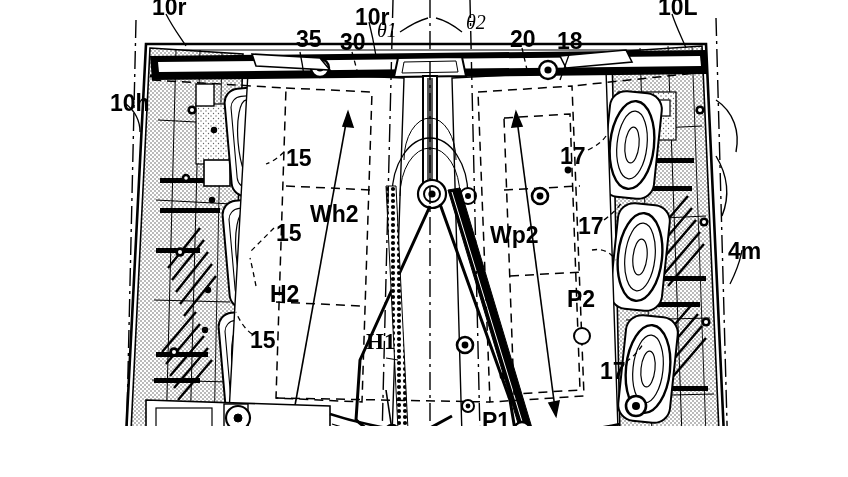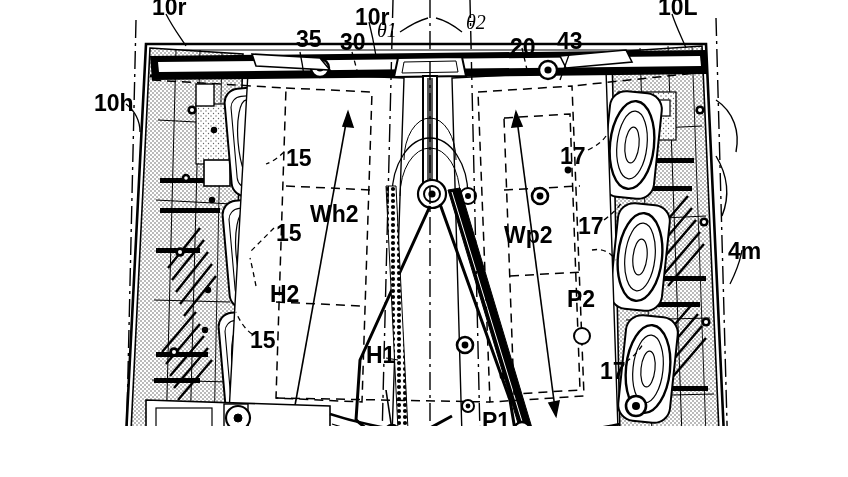--- a/index.html
+++ b/index.html
@@ -396,30 +396,30 @@
     </g>
   </svg>
 
   <div class="lbl" style="left:152px; top:-4px;">10r</div>
   <div class="lbl" style="left:658px; top:-4px;">10L</div>
   <div class="lbl" style="left:355px; top:6px;">10r</div>
   <div class="lbl" style="left:288px; top:28px;margin-left:8px;">35</div>
   <div class="lbl" style="left:340px; top:31px;">30</div>
   <div class="lbl italic" style="left:377px; top:20px;">θ1</div>
   <div class="lbl italic" style="left:466px; top:12px;">θ2</div>
-  <div class="lbl" style="left:510px; top:28px;margin-top:8px;">20</div>
-  <div class="lbl" style="left:557px; top:30px;">43</div>
-  <div class="lbl" style="left:94px; top:92px;">10h</div>
+  <div class="lbl" style="left:510px; top:28px;">20</div>
+  <div class="lbl" style="left:557px; top:30px;">18</div>
+  <div class="lbl" style="left:110px; top:92px;">10h</div>
   <div class="lbl" style="left:286px; top:147px;">15</div>
   <div class="lbl" style="left:560px; top:145px;">17</div>
   <div class="lbl" style="left:276px; top:222px;">15</div>
   <div class="lbl" style="left:310px; top:203px;">Wh2</div>
-  <div class="lbl" style="left:504px; top:224px;text-align:right;">Wp2</div>
+  <div class="lbl" style="left:490px; top:224px;text-align:right;">Wp2</div>
   <div class="lbl" style="left:578px; top:215px;">17</div>
   <div class="lbl" style="left:567px; top:244px;margin-top:44px;">P2</div>
   <div class="lbl" style="left:728px; top:240px;">4m</div>
   <div class="lbl" style="left:244px; top:283px;margin-left:26px;">H2</div>
   <div class="lbl" style="left:250px; top:329px;">15</div>
-  <div class="lbl" style="left:366px; top:344px;">H1</div>
+  <div class="lbl" style="left:366px; top:330px;font-family:Liberation Serif, serif;">H1</div>
   <div class="lbl" style="left:600px; top:360px;">17</div>
   <div class="lbl" style="left:482px; top:410px;">P1</div>
 
 </div>
 
 </body></html>

